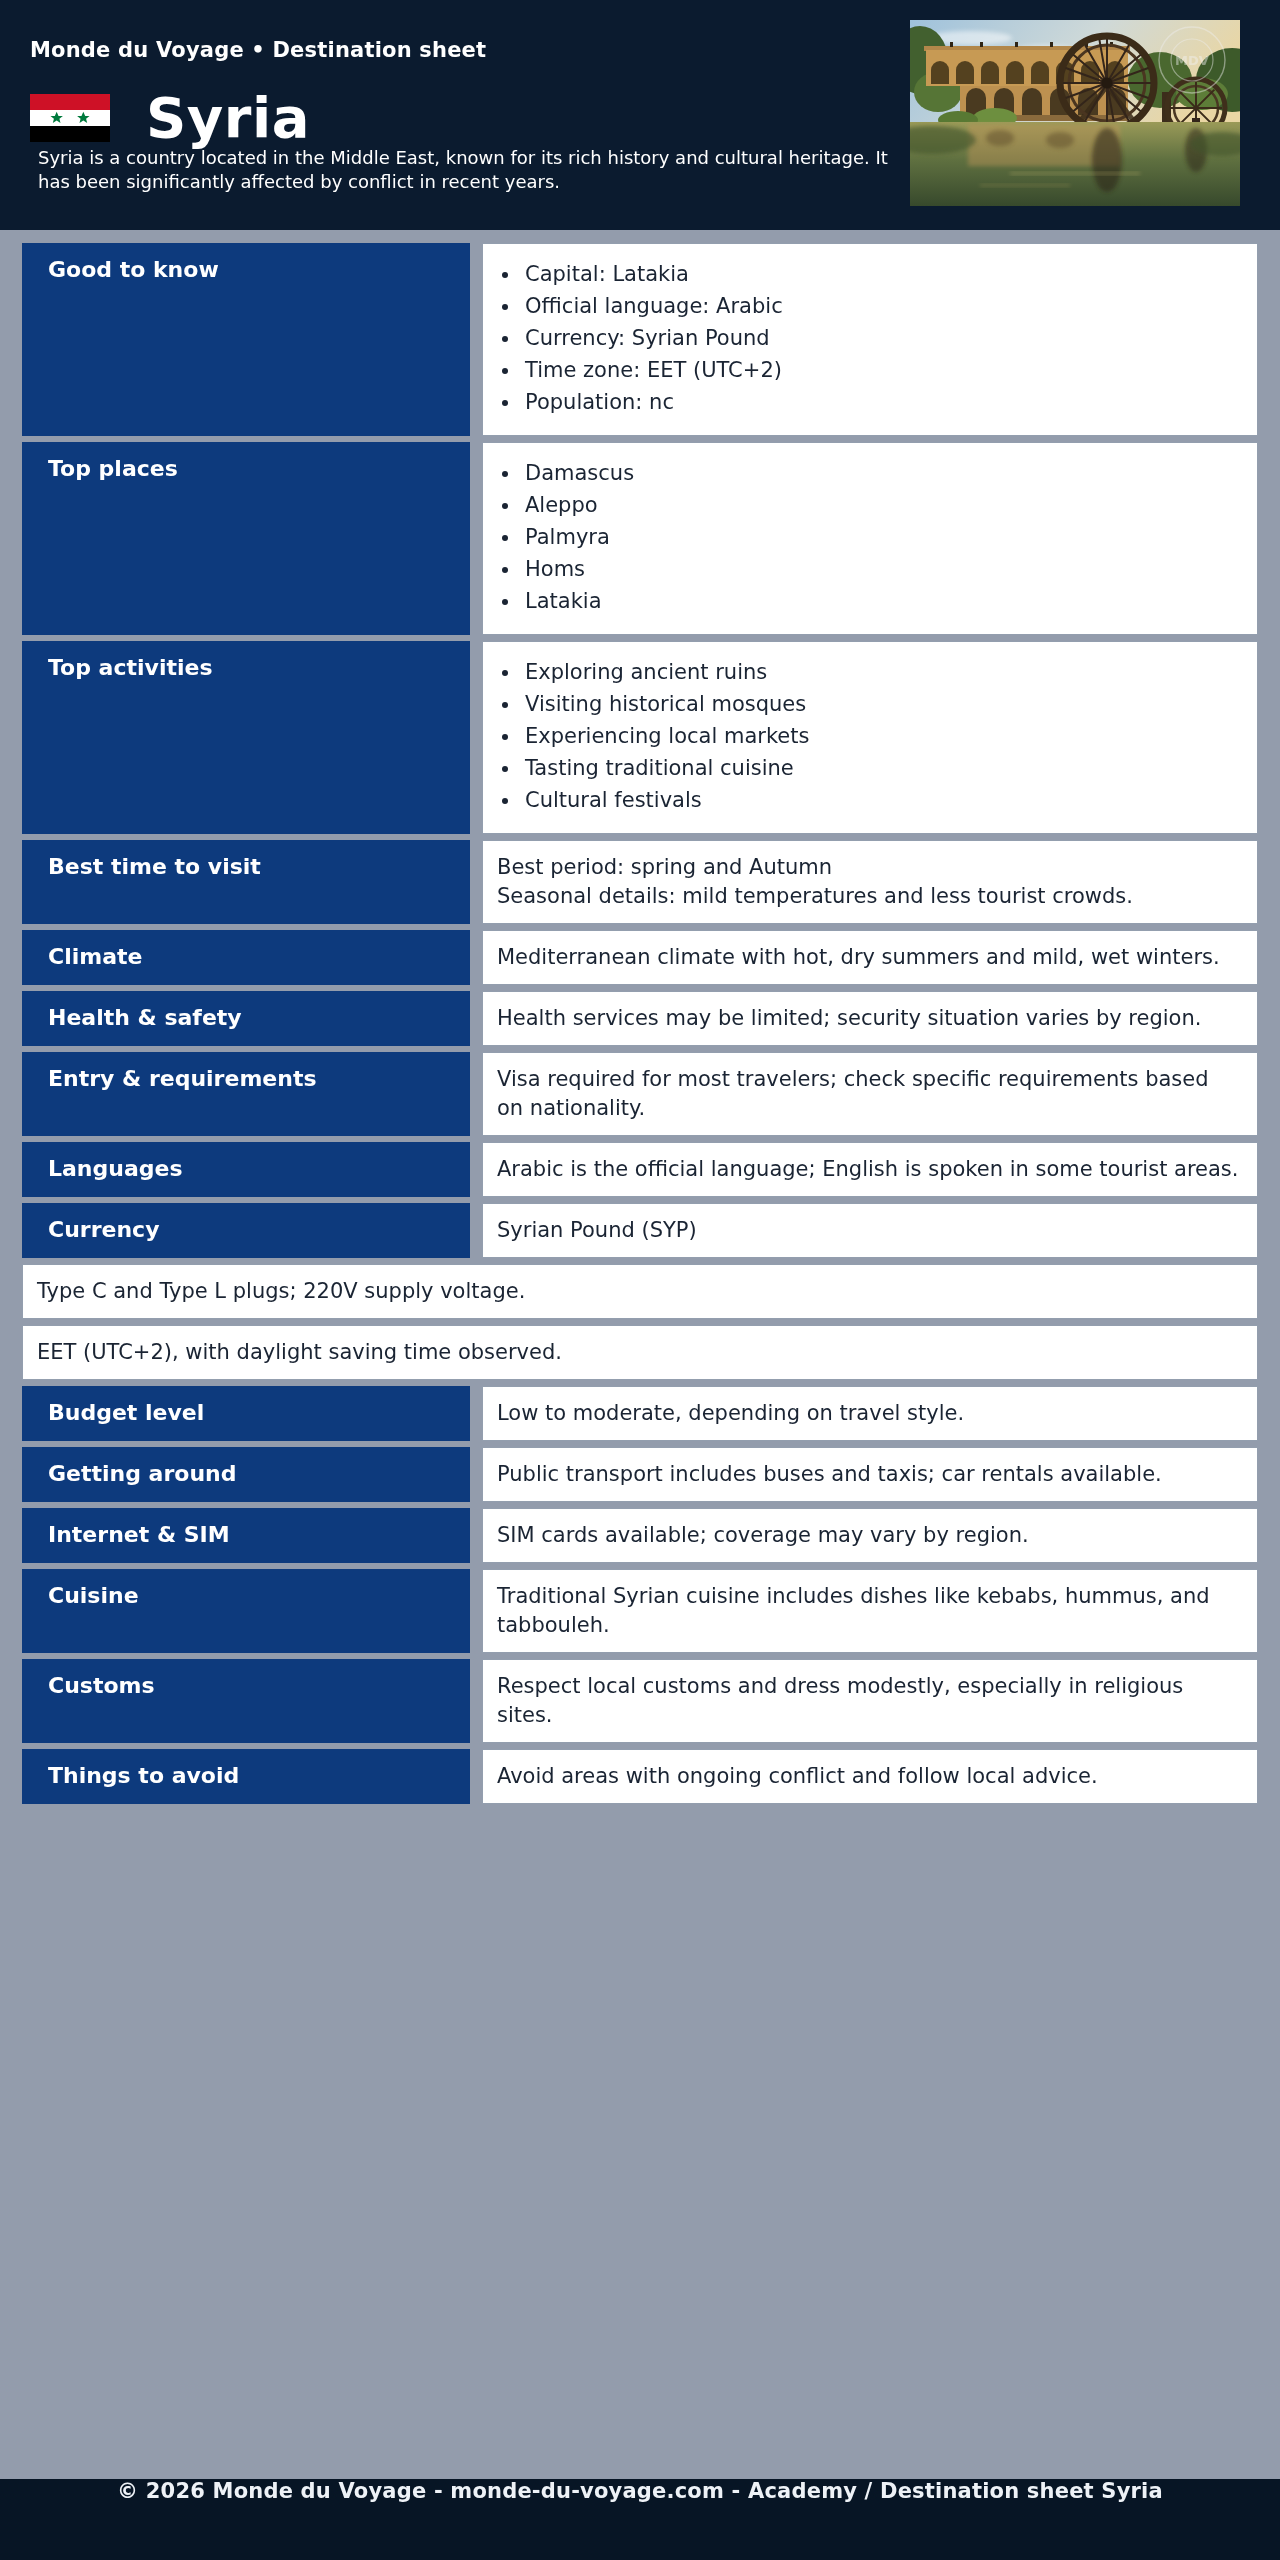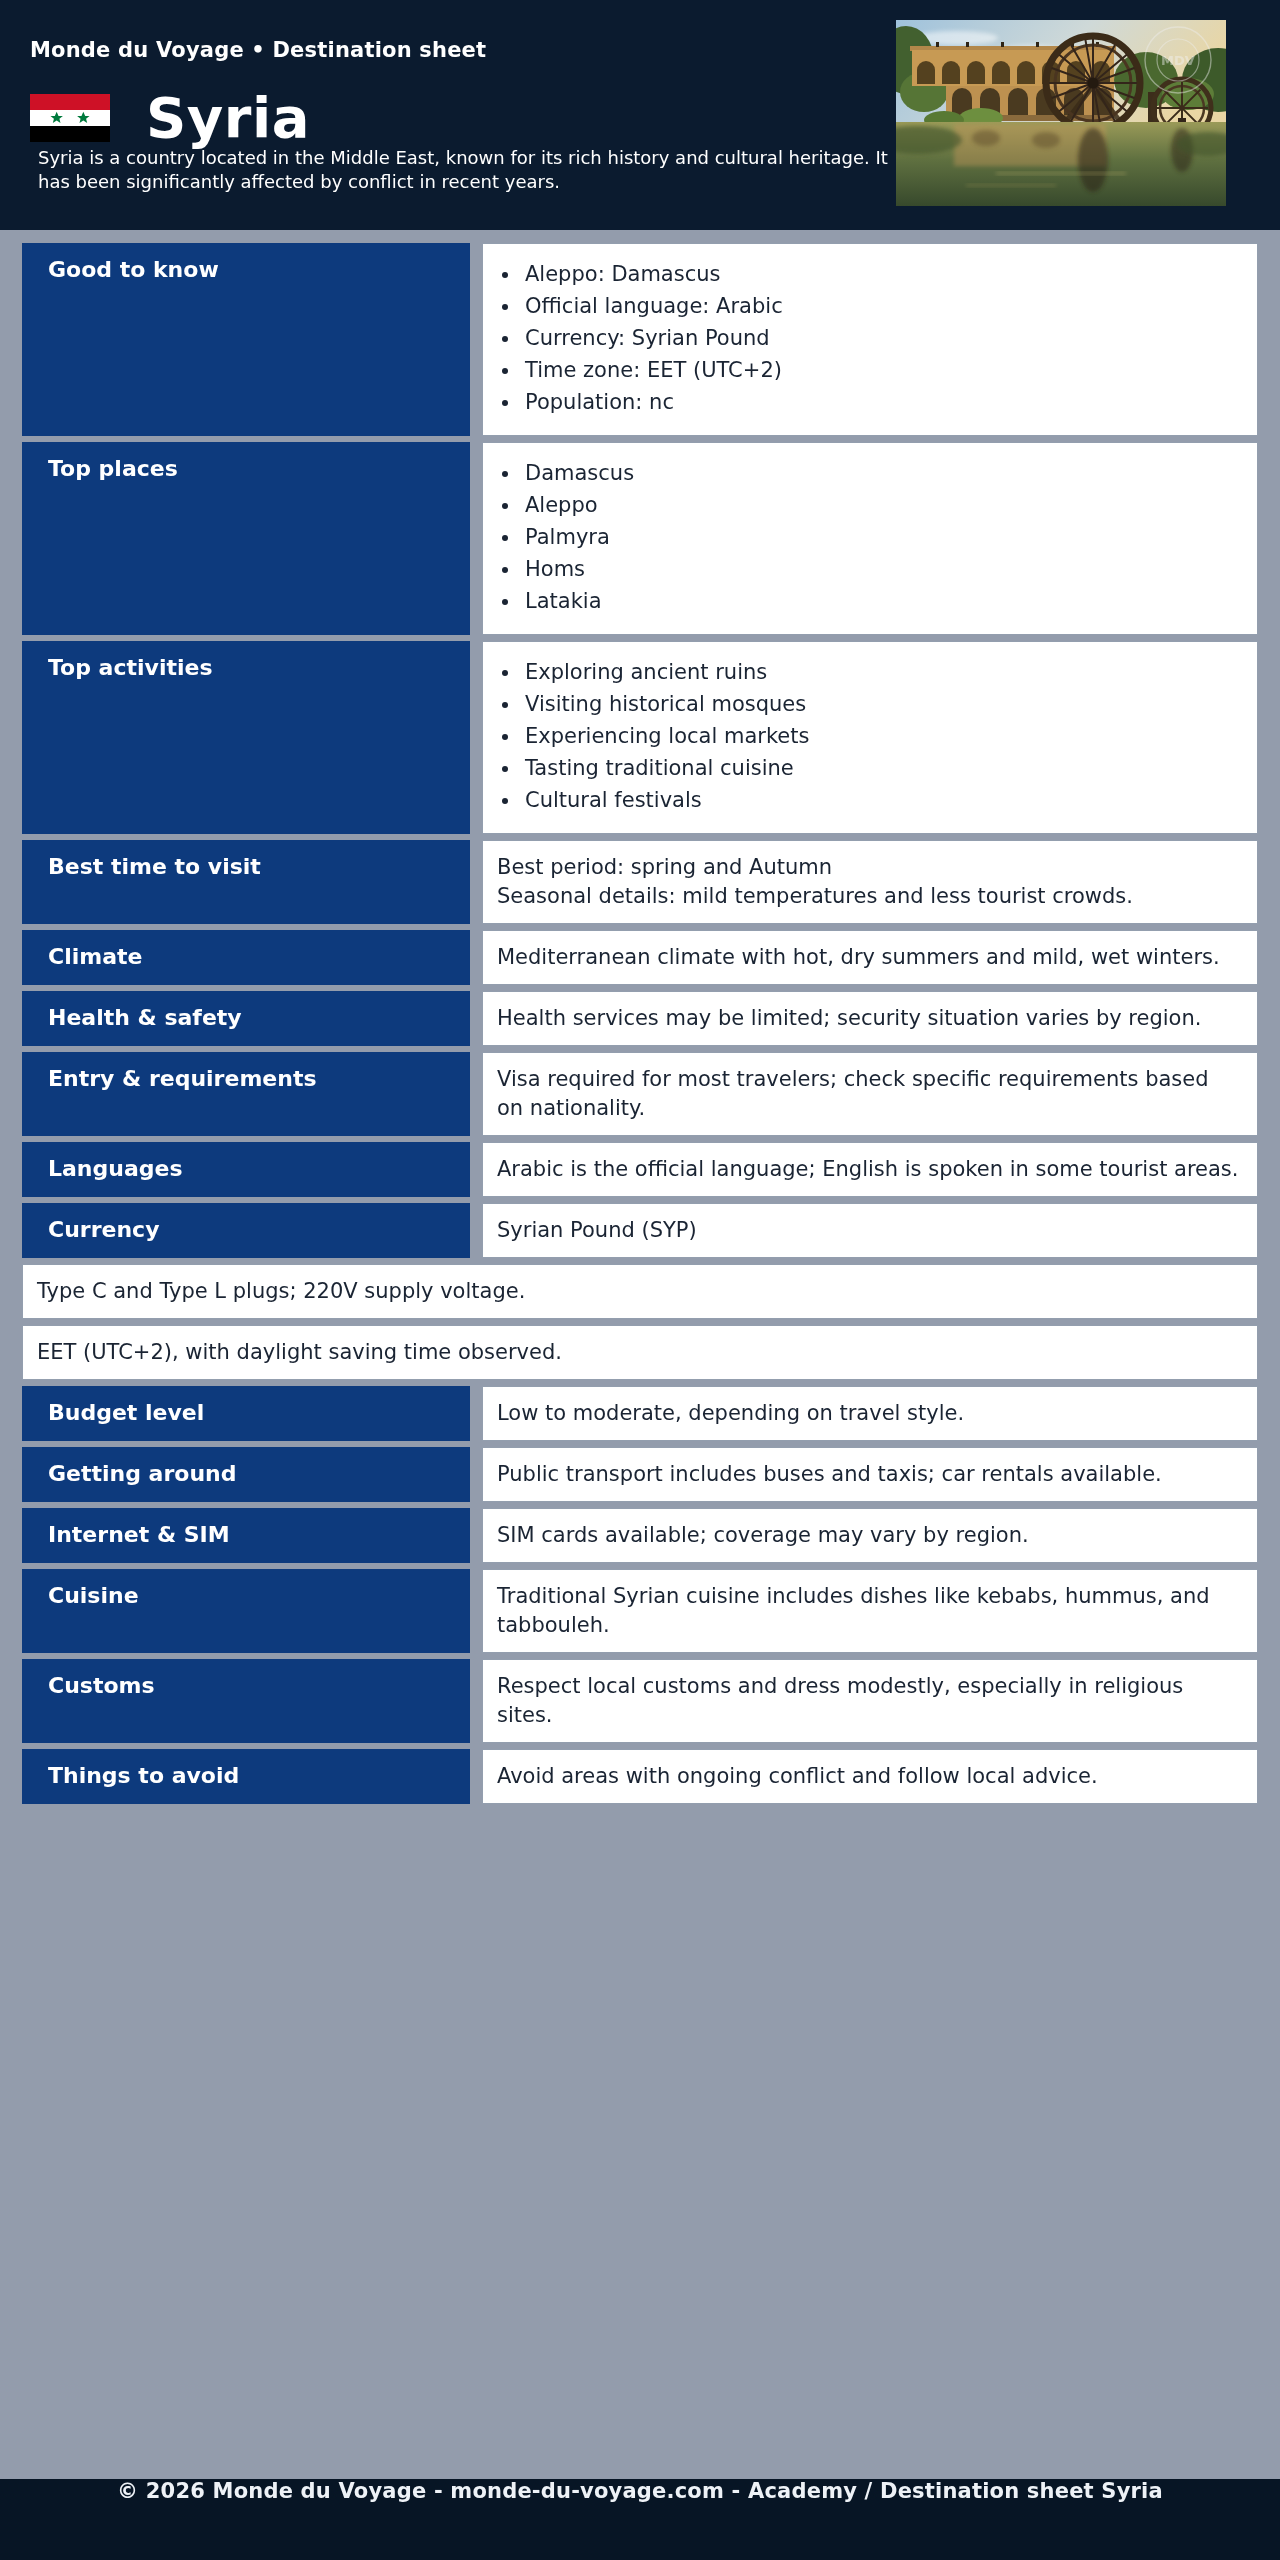--- a/index.html
+++ b/index.html
@@ -12,21 +12,21 @@
 
   
   .hdr{position:relative;height:230px;background:var(--header-bg);color:#fff;}
   .brand{position:absolute;left:30px;top:38px;font-size:21px;font-weight:bold;letter-spacing:.2px;}
   .title-row{position:absolute;left:30px;top:74px;display:flex;align-items:center;gap:20px;}
   .flag{width:80px;height:48px;flex:none;}
   .flag svg{width:80px;height:48px;display:block;}
   .country{margin:16px;font-size:56px;font-weight:bold;letter-spacing:.5px;line-height:1;}
   .desc{position:absolute;left:30px;top:138px;margin:8px;max-width:880px;font-size:18px;
         line-height:24px;color:#ffffff;}
-  .photo{position:absolute;right:54px;top:20px;width:330px;height:162px;}
+  .photo{position:absolute;right:40px;top:20px;width:330px;height:162px;}
   .photo svg{display:block;width:330px;height:186px;}
 
   
   .sheet{margin:13px 22px 0 22px;}
   .row{display:flex;gap:12px;margin-bottom:6px;}
   .row.tall{min-height:193px;}
   .cell-label{flex:none;width:448px;background:var(--label-bg);color:var(--label-text);
         font-weight:bold;font-size:22px;padding:14px 16px 12px 26px;box-sizing:border-box;}
   .cell-content{flex:1;background:var(--content-bg);color:var(--content-text);font-size:21px;
         line-height:29px;padding:12px 16px 12px 14px;box-sizing:border-box;
@@ -161,21 +161,21 @@
         </g>
       </svg>
     </div>
   </header>
 
   <main class="sheet" id="rows-container">
       <div class="row tall">
         <div class="cell-label">Good to know</div>
         <div class="cell-content">
           <ul>
-            <li>Aleppo: Damascus</li>
+            <li>Capital: Latakia</li>
             <li>Official language: Arabic</li>
             <li>Currency: Syrian Pound</li>
             <li>Time zone: EET (UTC+2)</li>
             <li>Population: nc</li>
           </ul>
         </div>
       </div>
       <div class="row tall">
         <div class="cell-label">Top places</div>
         <div class="cell-content">

